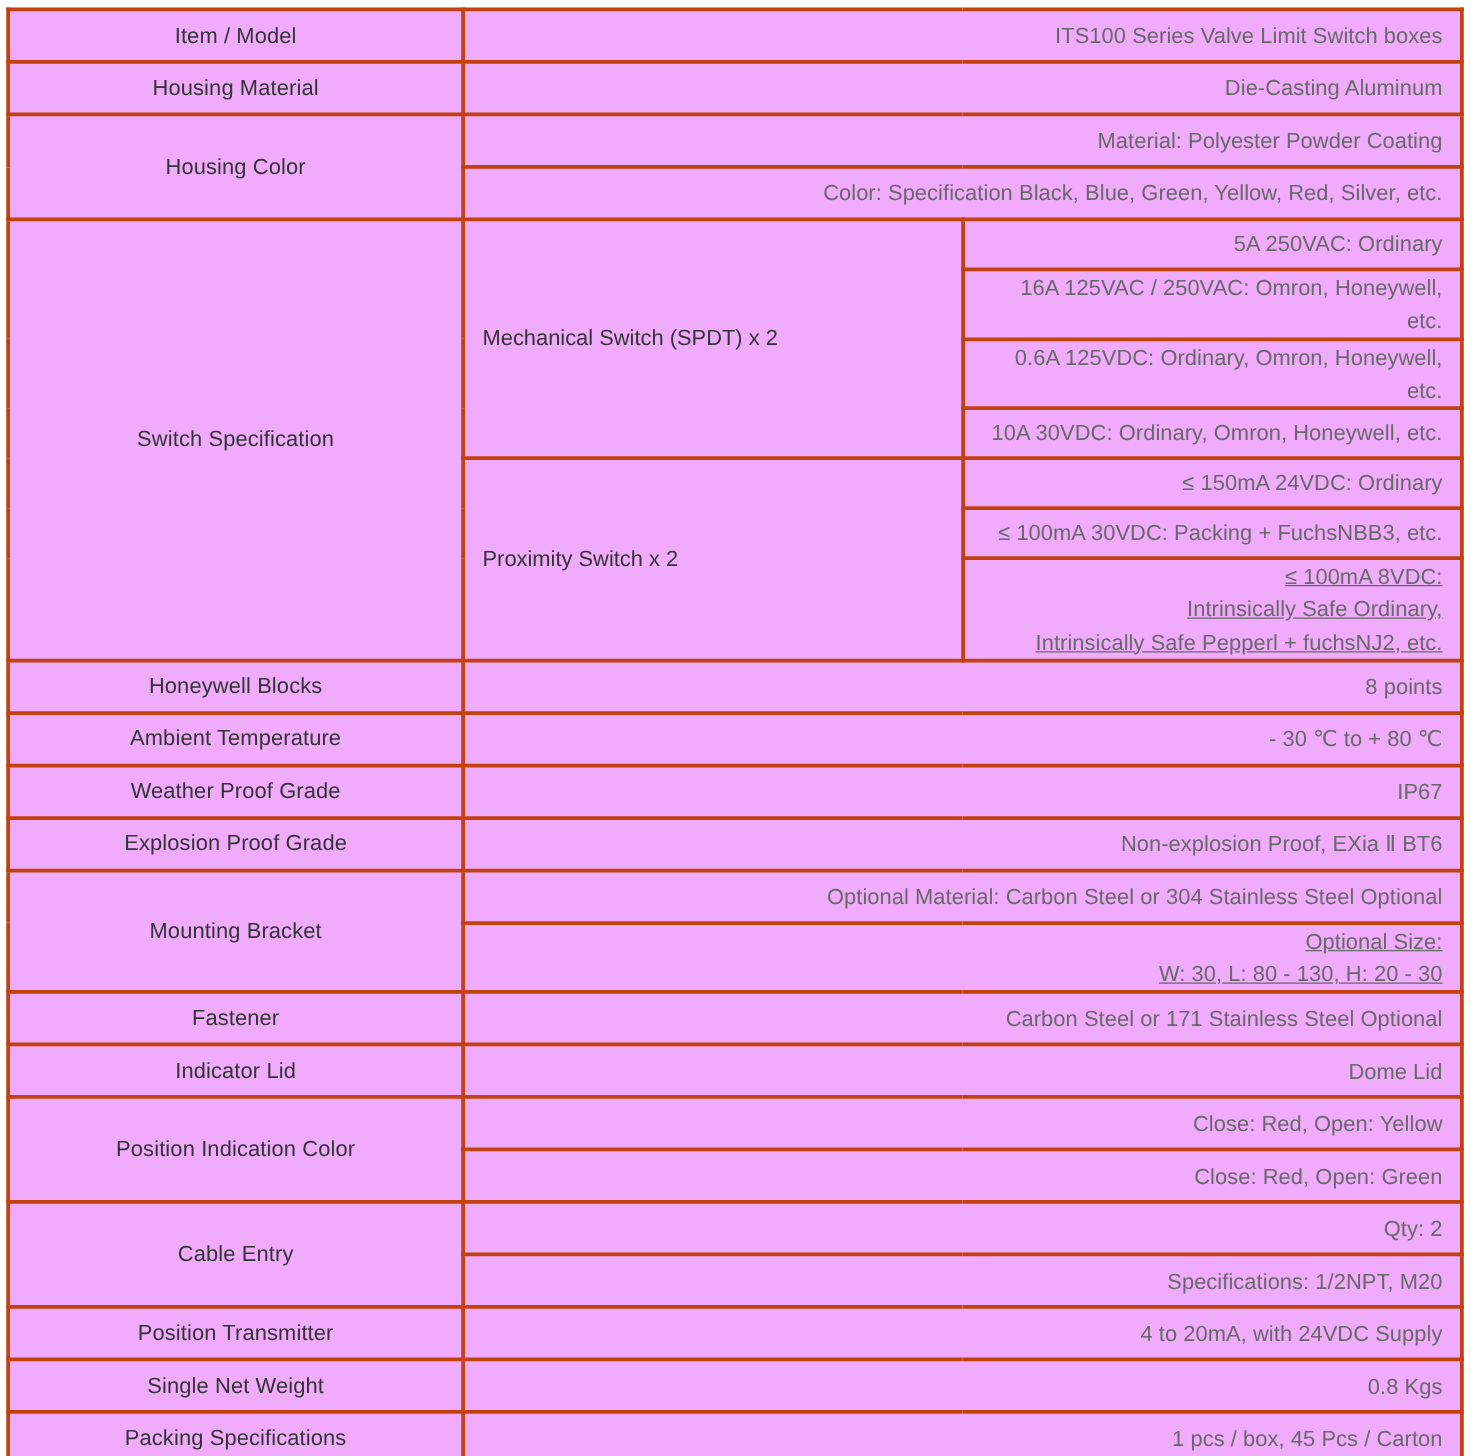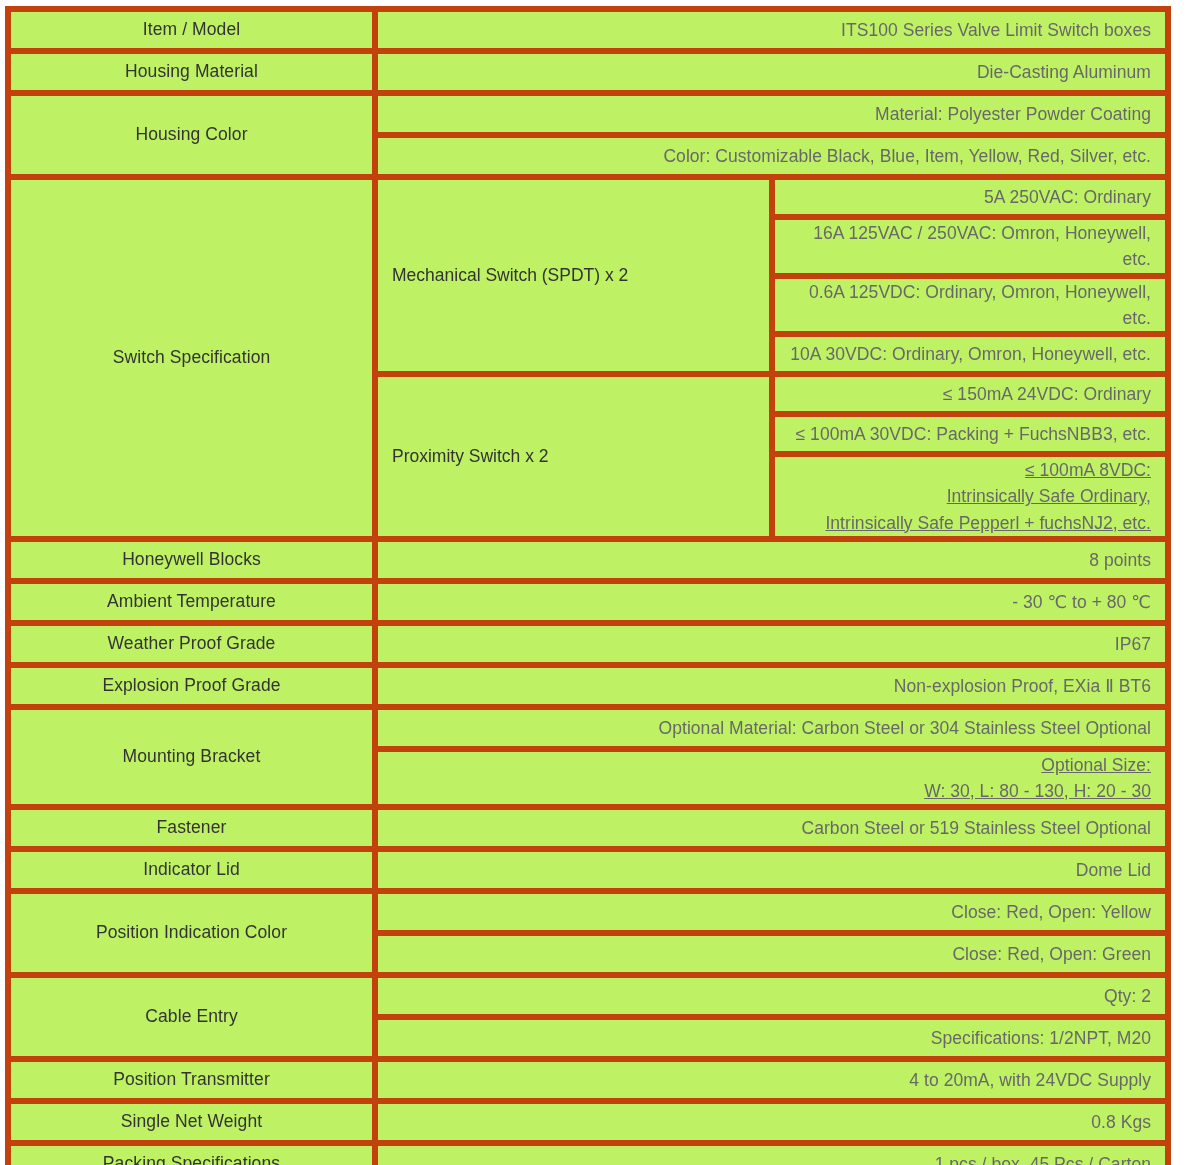--- a/index.html
+++ b/index.html
@@ -17,24 +17,24 @@
     padding: 6px 16px 0 5px;
     box-sizing: border-box;
   }
   table.spec {
     width: 1166px;
     border-collapse: collapse;
     table-layout: fixed;
     background: #fcfcfc;
   }
   table.spec td {
-    border: 6px solid #c2410c;
+    border: 3px solid #c2410c;
     padding: 0 14px;
     vertical-align: middle;
-    background: #bef264;
+    background: #f0abfc;
   }
   
   td.label {
     width: 333px;
     text-align: center;
     color: #333333;
     font-size: 17.5px;
     letter-spacing: 0.1px;
     line-height: 1.35;
   }
@@ -72,21 +72,21 @@
       <tr class="r-std">
         <td class="label">Housing Material</td>
         <td class="value" colspan="2">Die-Casting Aluminum</td>
       </tr>
 
       <tr class="r-std">
         <td class="label" rowspan="2">Housing Color</td>
         <td class="value" colspan="2">Material: Polyester Powder Coating</td>
       </tr>
       <tr class="r-std">
-        <td class="value" colspan="2">Color: Customizable Black, Blue, Item, Yellow, Red, Silver, etc.</td>
+        <td class="value" colspan="2">Color: Specification Black, Blue, Green, Yellow, Red, Silver, etc.</td>
       </tr>
 
       <tr class="r-sub">
         <td class="label" rowspan="7">Switch Specification</td>
         <td class="sublabel" rowspan="4">
           <span class="ln">Mechanical Switch</span>
           <span class="ln">(SPDT) x 2</span>
         </td>
         <td class="value">5A 250VAC: Ordinary</td>
       </tr>
@@ -143,21 +143,21 @@
       </tr>
       <tr>
         <td class="value multiline" colspan="2">
             <span class="ln">Optional Size:</span>
             <span class="ln">W: 30, L: 80 - 130, H: 20 - 30</span>
           </td>
       </tr>
 
       <tr class="r-std">
         <td class="label">Fastener</td>
-        <td class="value" colspan="2">Carbon Steel or 519 Stainless Steel Optional</td>
+        <td class="value" colspan="2">Carbon Steel or 171 Stainless Steel Optional</td>
       </tr>
 
       <tr class="r-std">
         <td class="label">Indicator Lid</td>
         <td class="value" colspan="2">Dome Lid</td>
       </tr>
 
       <tr class="r-std">
         <td class="label" rowspan="2">Position Indication Color</td>
         <td class="value" colspan="2">Close: Red, Open: Yellow</td>

